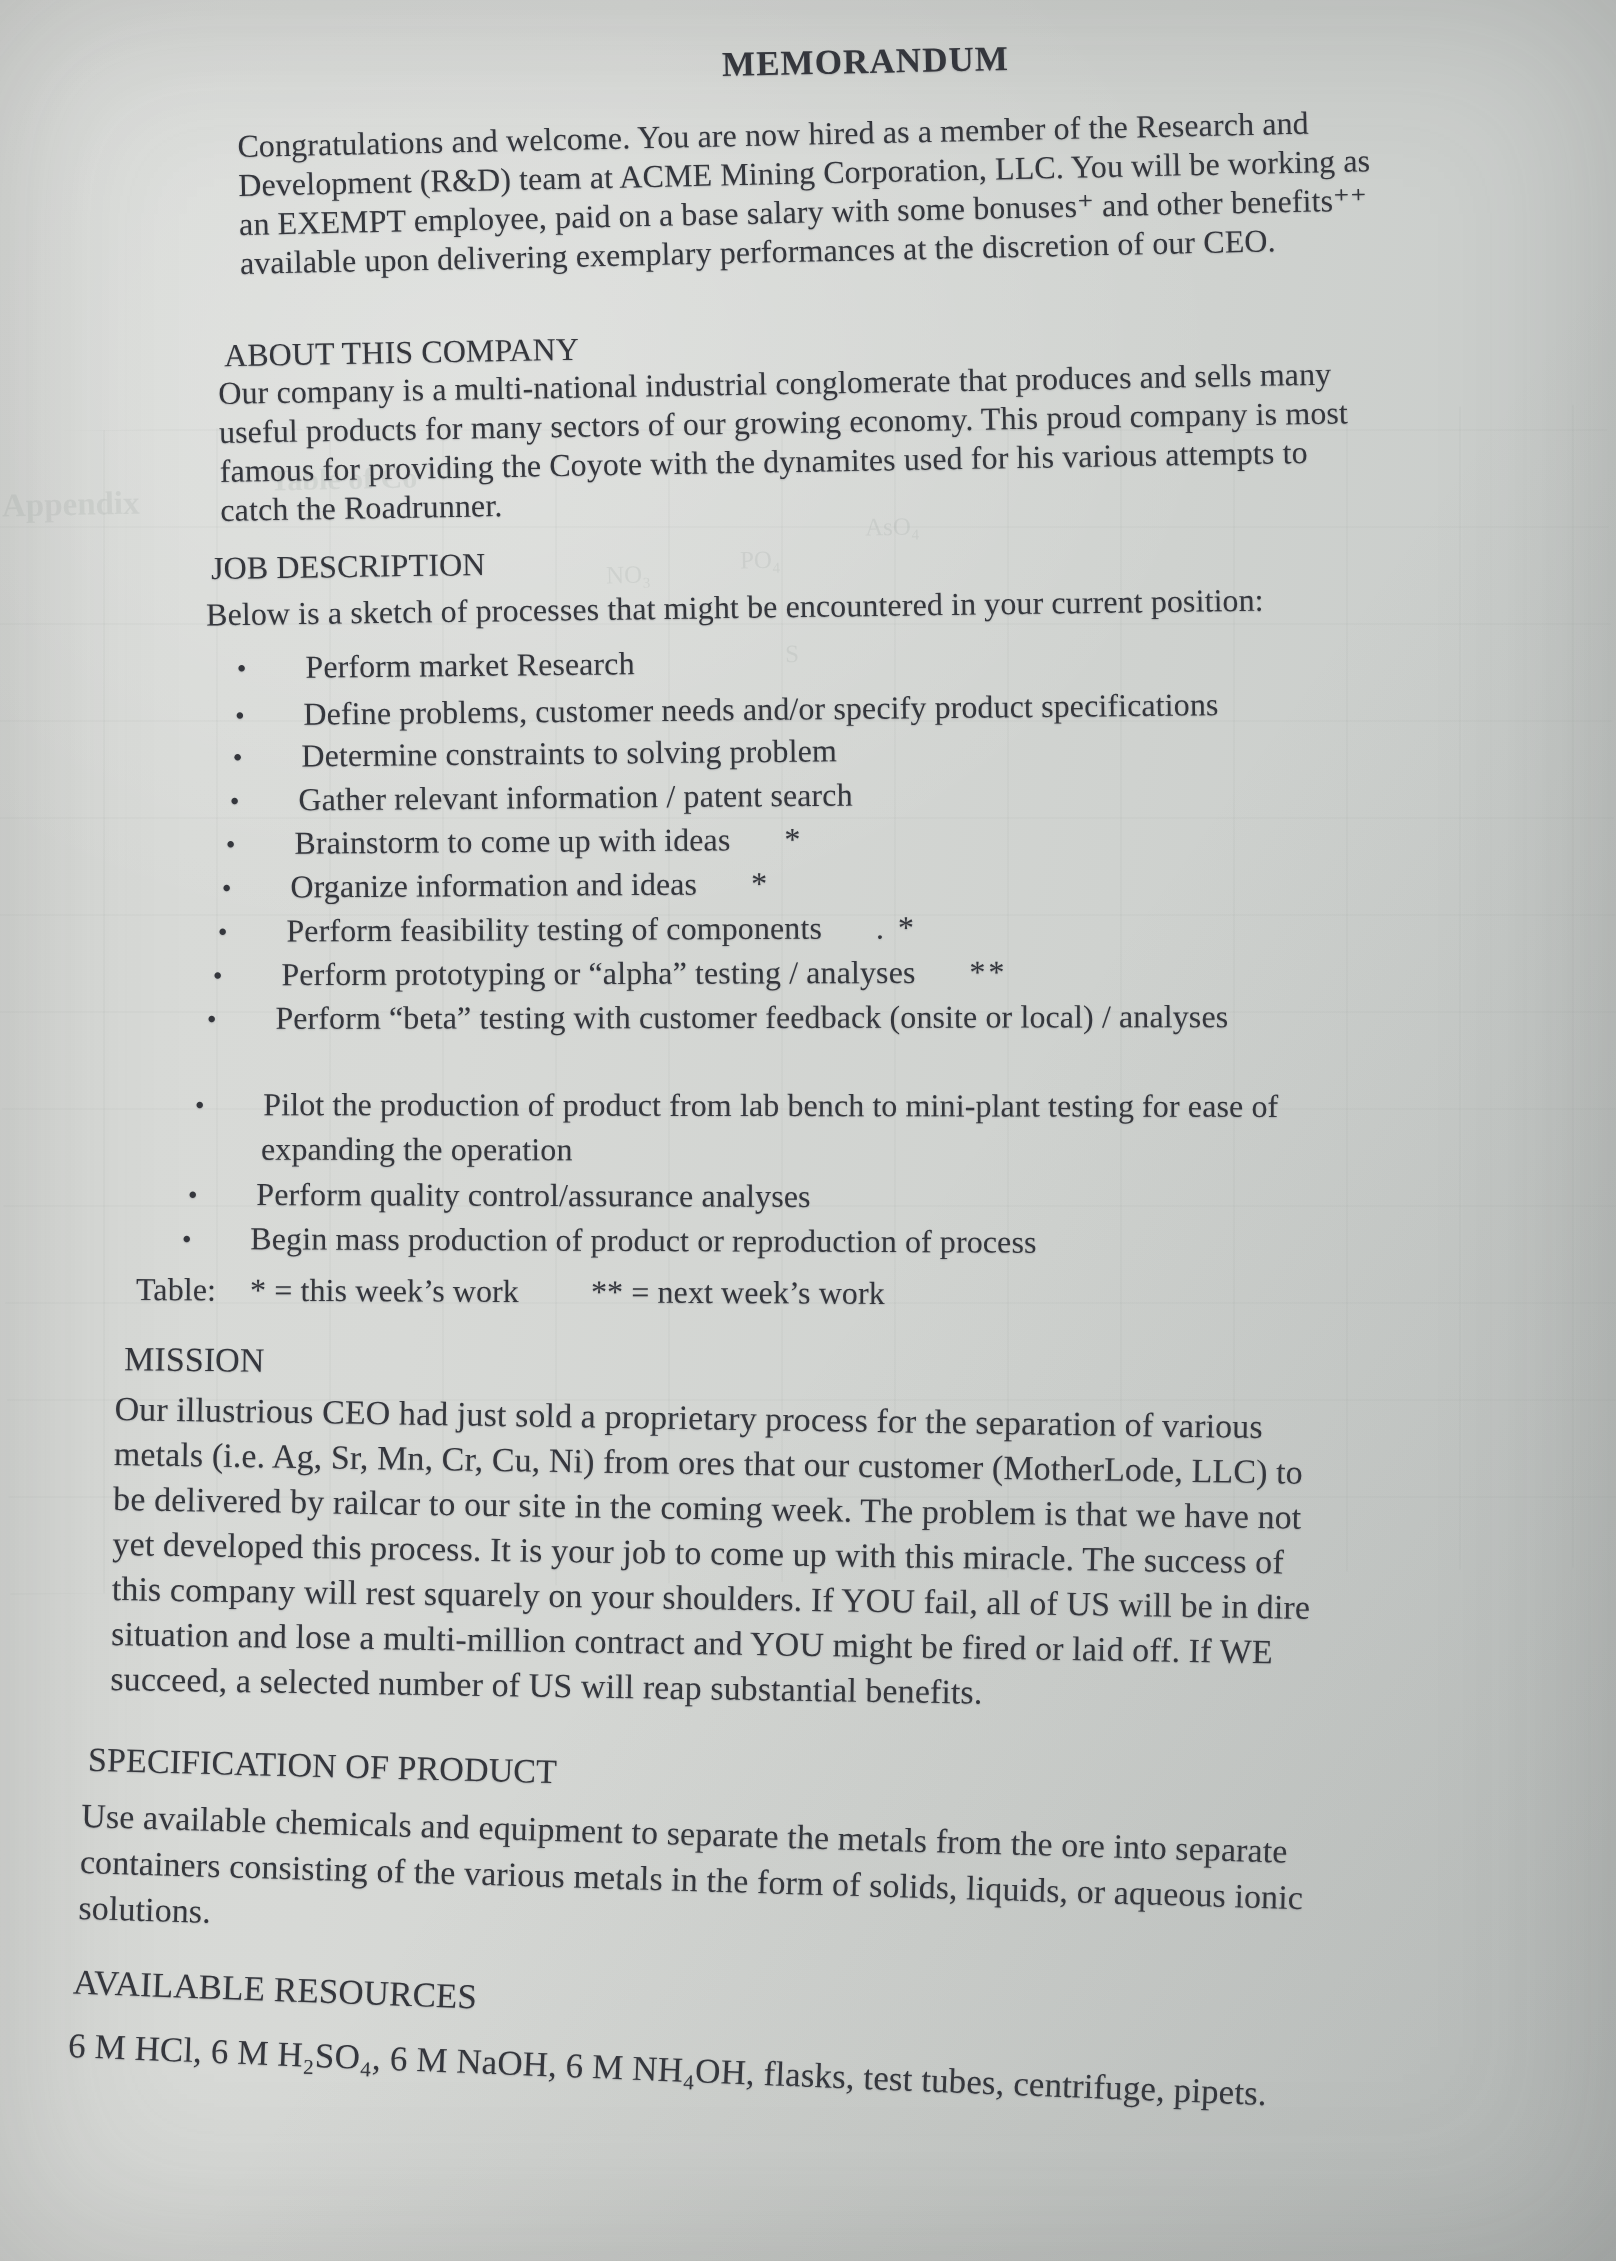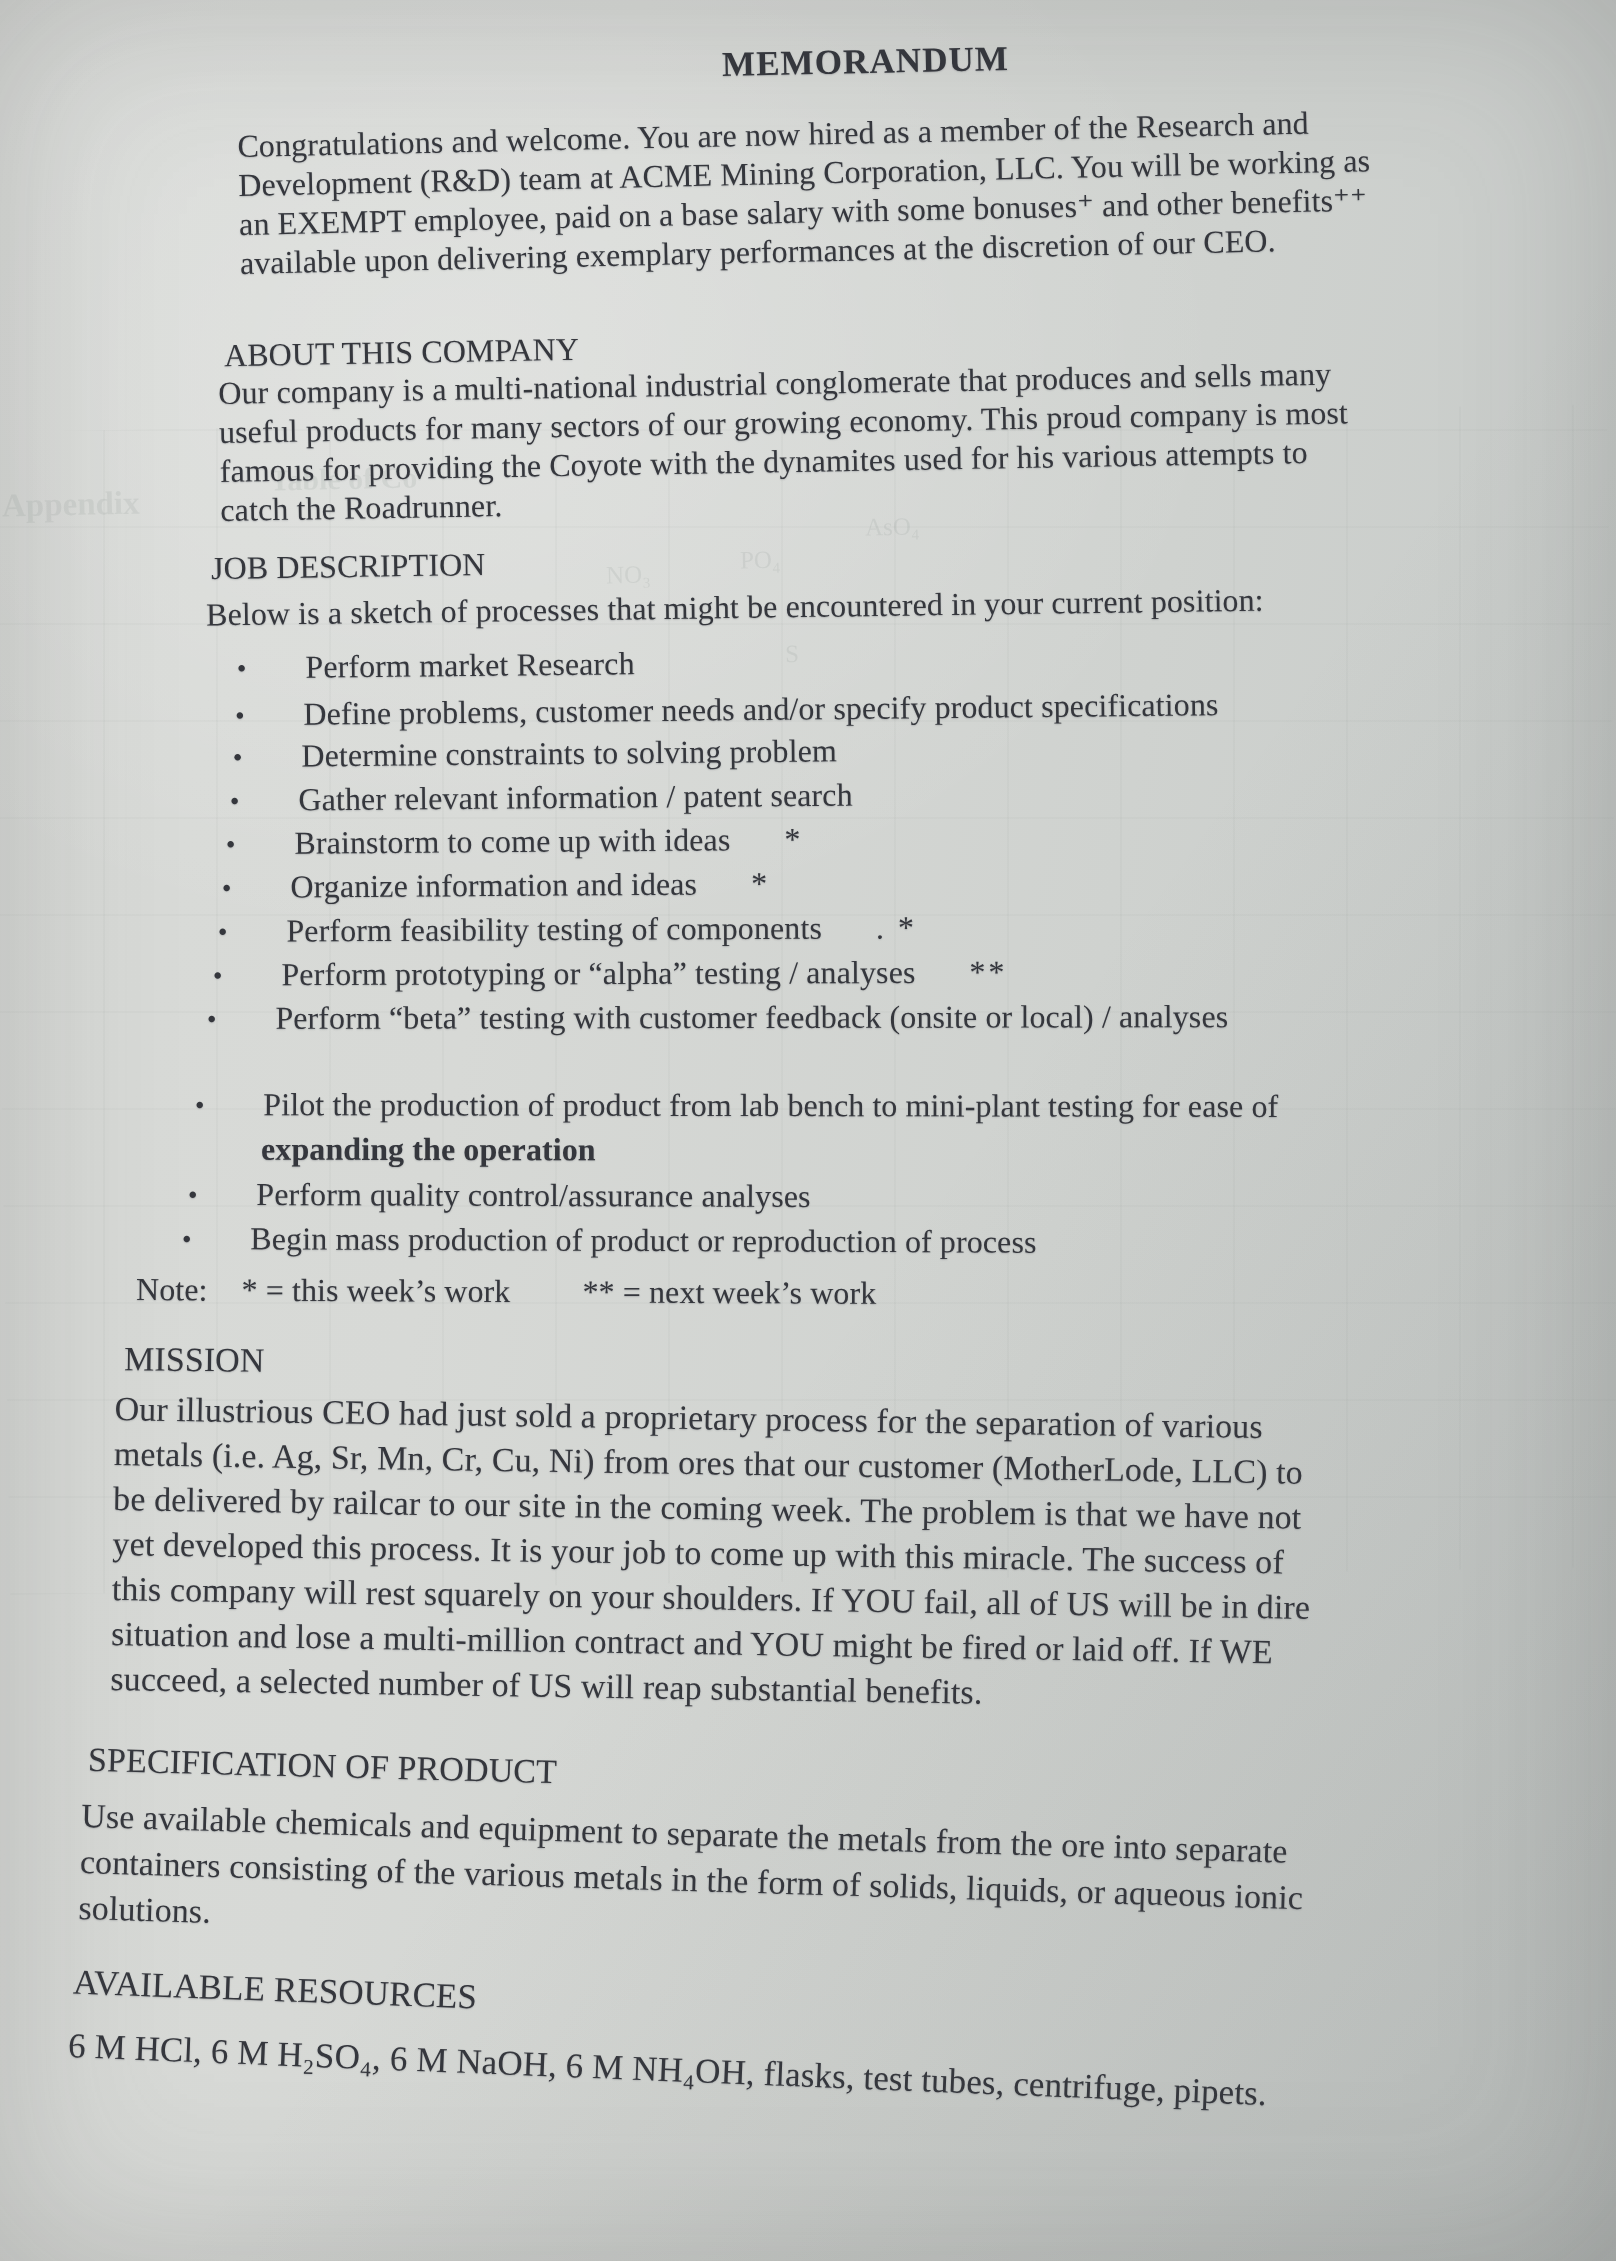--- a/index.html
+++ b/index.html
@@ -111,30 +111,30 @@
     </div>
     <div class="t row" style="left:213px;top:955px;transform:rotate(-0.2deg);">
       <span class="dot">•</span><span class="btxt">Perform prototyping or “alpha” testing / analyses</span><span class="mark">**</span>
     </div>
     <div class="t row" style="left:207px;top:999px;transform:rotate(-0.1deg);">
       <span class="dot">•</span><span class="btxt">Perform “beta” testing with customer feedback (onsite or local) / analyses</span><span class="mark"></span>
     </div>
     <div class="t row" style="left:195px;top:1087px;transform:rotate(0.1deg);">
       <span class="dot">•</span><span class="btxt">Pilot the production of product from lab bench to mini-plant testing for ease of</span>
     </div>
-    <div class="t cont" style="left:261px;top:1131px;transform:rotate(0.1deg);font-weight:bold;">expanding the operation</div>
+    <div class="t cont" style="left:261px;top:1131px;transform:rotate(0.1deg);">expanding the operation</div>
     <div class="t row" style="left:188px;top:1177px;transform:rotate(0.2deg);">
       <span class="dot">•</span><span class="btxt">Perform quality control/assurance analyses</span><span class="mark"></span>
     </div>
     <div class="t row" style="left:182px;top:1222px;transform:rotate(0.25deg);">
       <span class="dot">•</span><span class="btxt">Begin mass production of product or reproduction of process</span><span class="mark"></span>
     </div>
 
     <div class="t note" style="left:136px;top:1273px;transform:rotate(0.3deg);">
-      <span>Note:</span><span class="n2">* = this week’s work</span><span class="n3">** = next week’s work</span>
+      <span>Table:</span><span class="n2">* = this week’s work</span><span class="n3">** = next week’s work</span>
     </div>
 
     <div class="t h" style="left:124px;top:1341px;font-size:34px;transform:rotate(0.6deg);">MISSION</div>
     <div class="t body45" style="left:115px;top:1386px;transform:rotate(0.9deg);transform-origin:left top;">
       <div class="ln">Our illustrious CEO had just sold a proprietary process for the separation of various</div>
       <div class="ln">metals (i.e.  Ag, Sr, Mn, Cr, Cu, Ni) from ores that our customer (MotherLode, LLC) to</div>
       <div class="ln">be delivered by railcar to our site in the coming week.  The problem is that we have not</div>
       <div class="ln">yet developed this process.  It is your job to come up with this miracle.  The success of</div>
       <div class="ln">this company will rest squarely on your shoulders.  If YOU fail, all of US will be in dire</div>
       <div class="ln">situation and lose a multi-million contract and YOU might be fired or laid off.  If WE</div>

